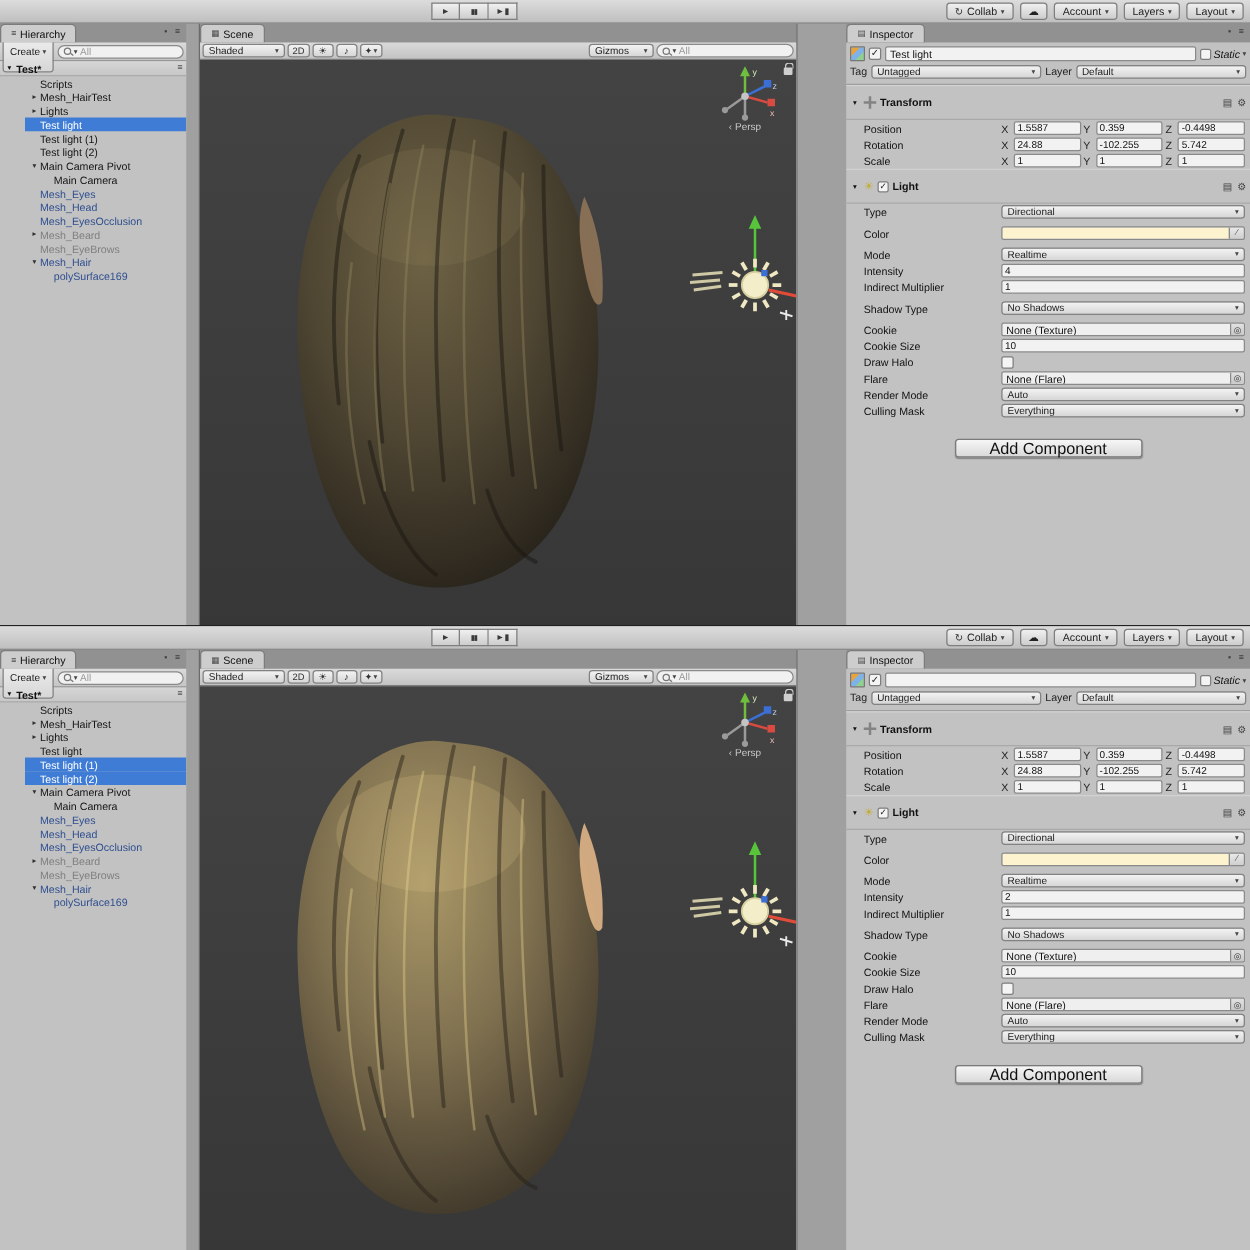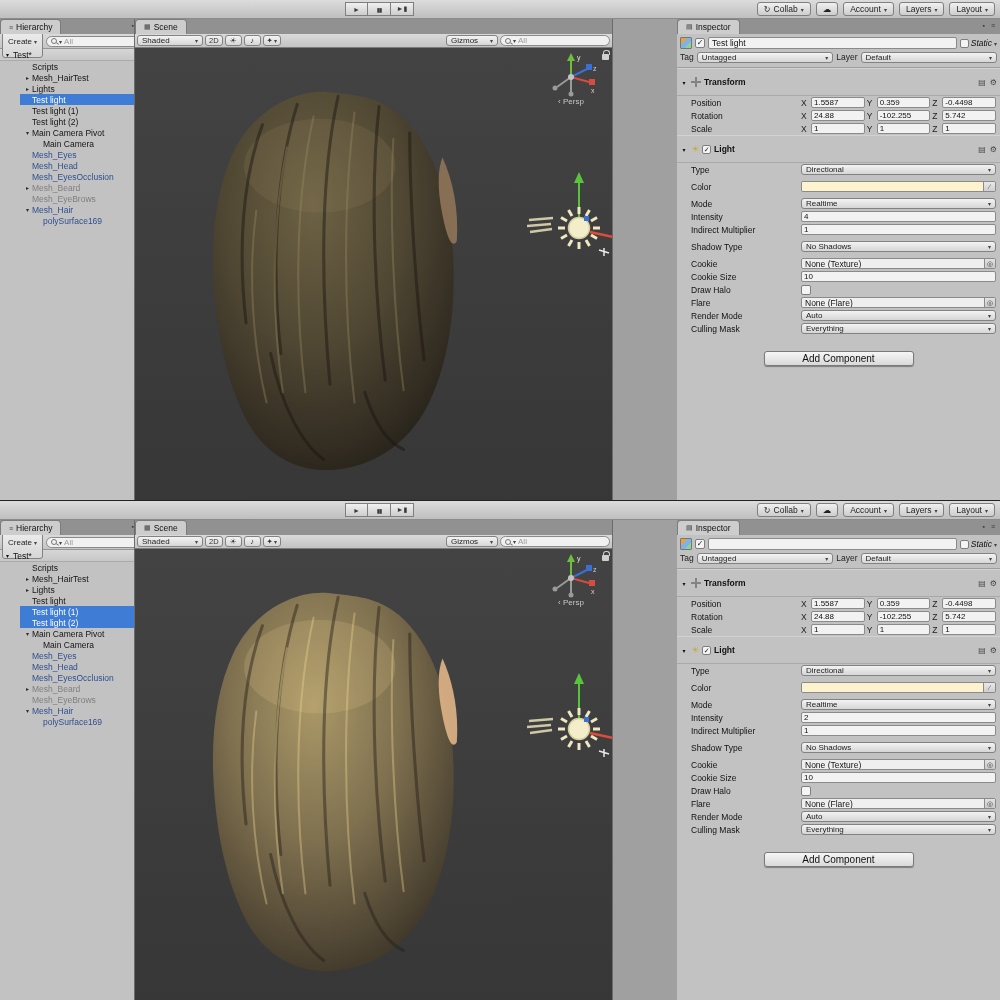--- a/index.html
+++ b/index.html
@@ -21,21 +21,21 @@
   .tb-drop { height: 14px; display: flex; align-items: center; gap: 3px; padding: 0 6px;
              background: linear-gradient(#f0f0f0, #cdcdcd); border: 1px solid #7f7f7f; border-radius: 3px;
              font-size: 8.5px; color: #222; }
   .dd-caret { font-size: 6px; color: #444; }
   .mini-ic { font-size: 8px; color: #333; }
 
   
   .panels { position: absolute; top: 19px; left: 0; right: 0; bottom: 0; }
   .panel { position: absolute; top: 0; bottom: 0; }
   .hierarchy { left: 0; width: 149px; }
-  .scene { left: 134px; width: 479px; border-left: 1px solid #6b6b6b; border-right: 1px solid #6b6b6b; }
+  .scene { left: 159px; width: 479px; border-left: 1px solid #6b6b6b; border-right: 1px solid #6b6b6b; }
   .inspector { left: 677px; right: 0; }
   .tabbar { height: 15px; background: #919191; position: relative; }
   .tab { position: absolute; left: 1px; top: 1px; height: 14px; display: flex; align-items: center; gap: 3px;
          padding: 0 8px; background: #cdcdcd; border-radius: 3px 3px 0 0; font-size: 8.5px; color: #101010;
          box-shadow: 0 0 0 1px #7c7c7c; }
   .tab-icon { font-size: 7px; color: #4a4a4a; }
   .tab-corner { position: absolute; right: 3px; top: 3px; font-size: 7px; color: #3f3f3f; letter-spacing: 2px; }
   .panel-body { position: absolute; top: 15px; left: 0; right: 0; bottom: 0; background: #c2c2c2; overflow: hidden; }
 
   
@@ -44,21 +44,21 @@
   .create-btn { height: 12px; display: flex; align-items: center; gap: 2px; padding: 16px 5px;
                 background: linear-gradient(#f3f3f3, #d6d6d6); border: 1px solid #828282; border-radius: 3px;
                 font-size: 8px; color: #222; }
   .searchbox { flex: 1; height: 11px; display: flex; align-items: center; gap: 2px; padding: 0 4px;
                background: #f1f1f1; border: 1px solid #8a8a8a; border-radius: 6px; color: #9a9a9a; font-size: 8px; }
   .mag { width: 6px; height: 6px; border: 1px solid #777; border-radius: 50%; position: relative; flex: none; }
   .mag::after { content: ""; position: absolute; width: 3px; height: 1px; background: #777; right: -3px; bottom: -1px;
                 transform: rotate(40deg); }
   .h-root { height: 12px; display: flex; align-items: center; gap: 1px; padding: 0 3px;
             background: linear-gradient(#d6d6d6, #c7c7c7); border-bottom: 1px solid #ababab;
-            font-size: 8.5px; font-weight: normal; color: #111; }
+            font-size: 8.5px; font-weight: bold; color: #111; }
   .h-root .tri { width: 9px; font-size: 6px; text-align: center; }
   .h-root .menu { margin-left: auto; font-size: 7px; color: #555; }
   .h-tree { font-size: 8.5px; color: #141414; margin-left: 20px; }
   .h-row { height: 11px; display: flex; align-items: center; white-space: nowrap; }
   .h-row .tri { width: 9px; flex: none; text-align: center; font-size: 6px; color: #2f2f2f; }
   .h-row.c-prefab { color: #2f4f90; }
   .h-row.c-disabled { color: #7f7f7f; }
   .h-row.sel { background: #3e7cd6; color: #fff; }
   .h-row.sel .tri { color: #fff; }
 
@@ -119,21 +119,21 @@
                         display: flex; align-items: center; justify-content: center; font-size: 7px; color: #555; }
   .objfield { flex: 1; height: 11px; display: flex; align-items: flex-start; background: #efefef;
               border: 1px solid #8a8a8a; border-radius: 2px; padding-left: 3px; overflow: hidden; white-space: nowrap; }
   .objfield .obj-btn { margin-left: auto; width: 11px; align-self: stretch;
                        background: linear-gradient(#e2e2e2, #c8c8c8); border-left: 1px solid #8a8a8a;
                        display: flex; align-items: center; justify-content: center; font-size: 7px; color: #333; }
   .gap { margin-top: 4px; }
   .add-wrap { display: flex; justify-content: center; margin-top: 16px; }
   .add-btn { width: 150px; height: 15px; display: flex; align-items: center; justify-content: center;
              background: linear-gradient(#f6f6f6, #d9d9d9); border: 1px solid #7a7a7a; border-radius: 3px;
-             font-size: 10px; color: #111; box-shadow: 0 1px 1px rgba(0,0,0,.35); }
+             font-size: 13px; color: #111; box-shadow: 0 1px 1px rgba(0,0,0,.35); }
 </style>
 </head>
 <body>
 
 <div id="root">
 <div class="editor view-0">
 
   <div class="topbar">
     <div class="play-group">
       <div class="pg-btn">

